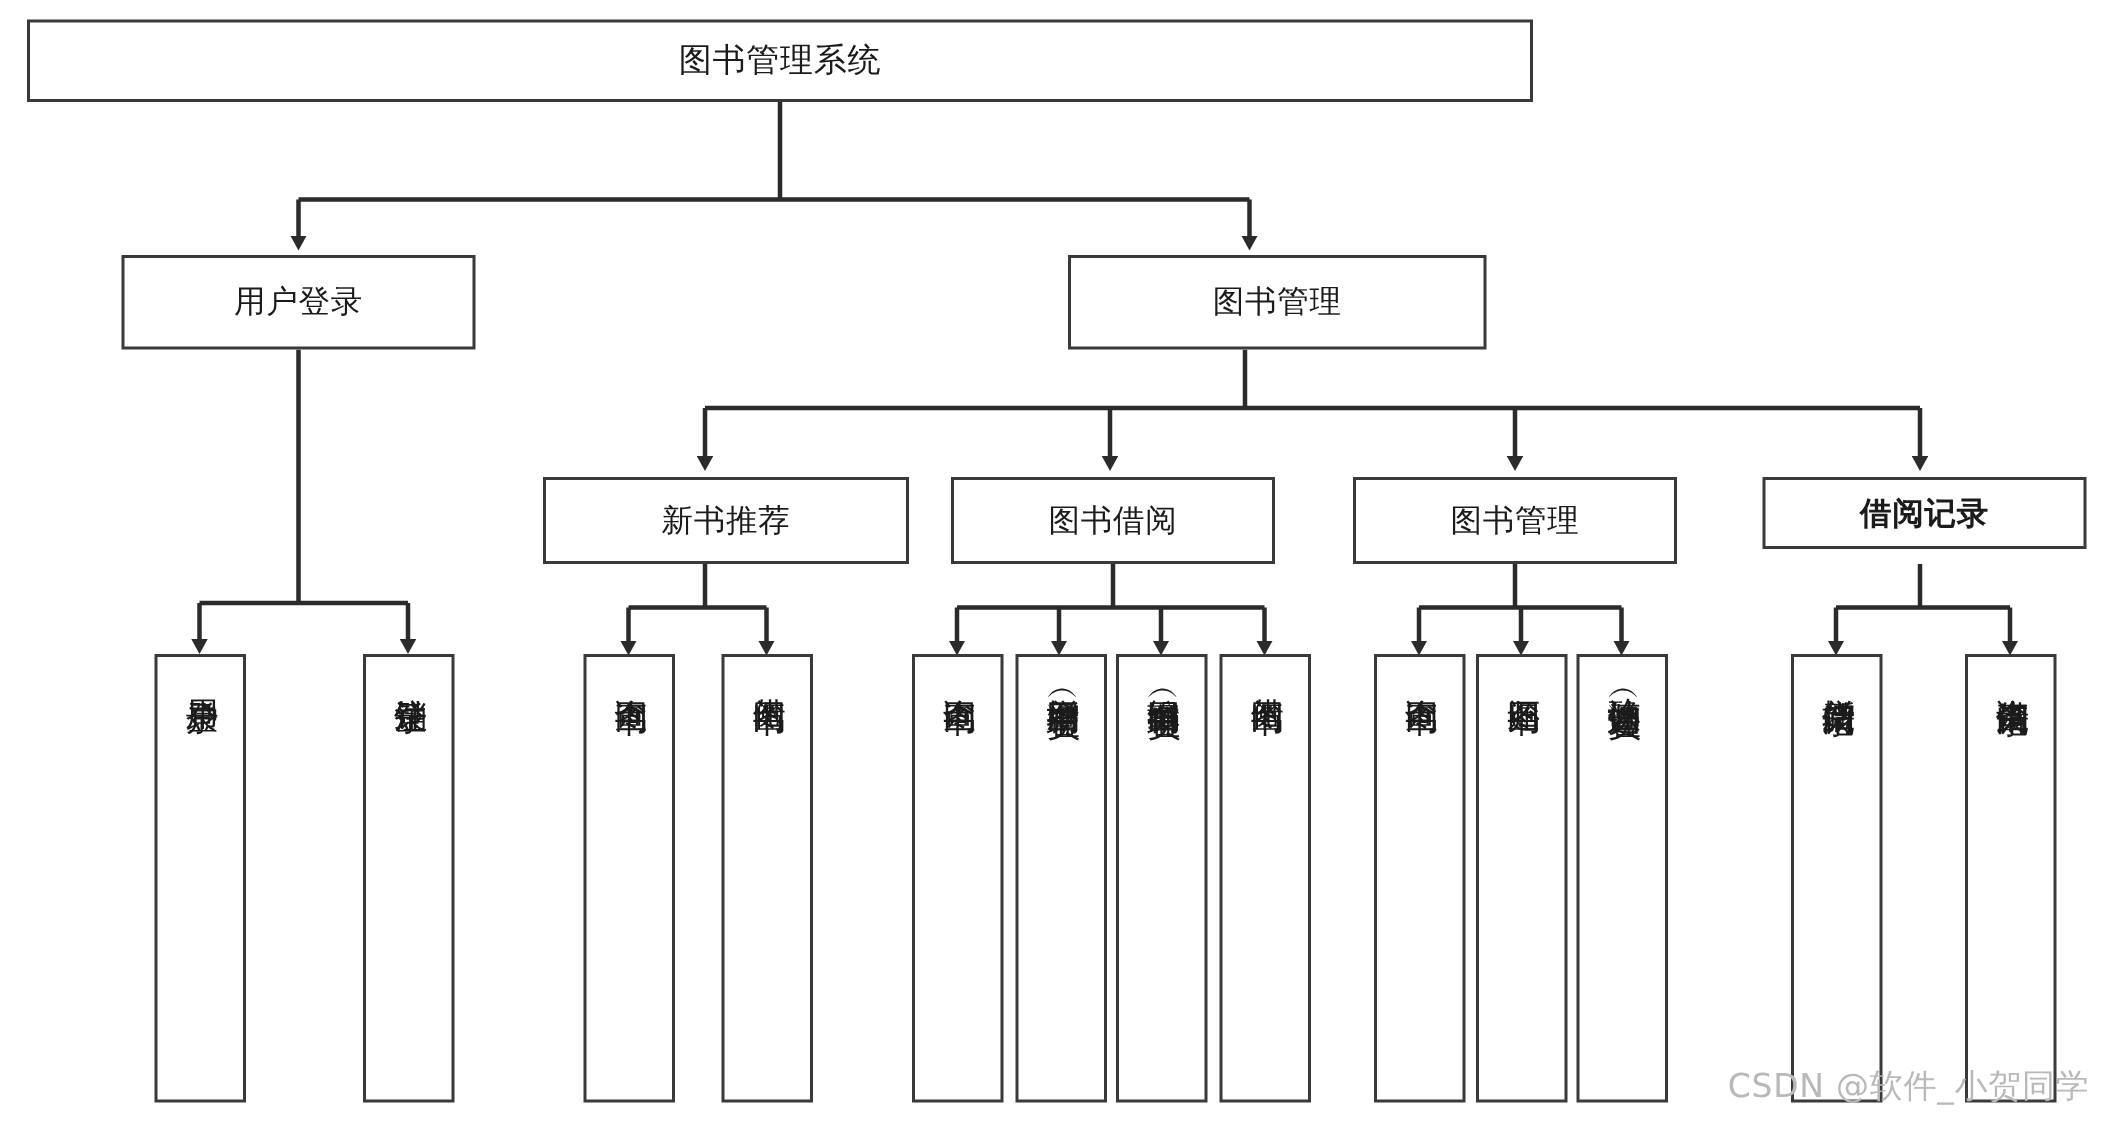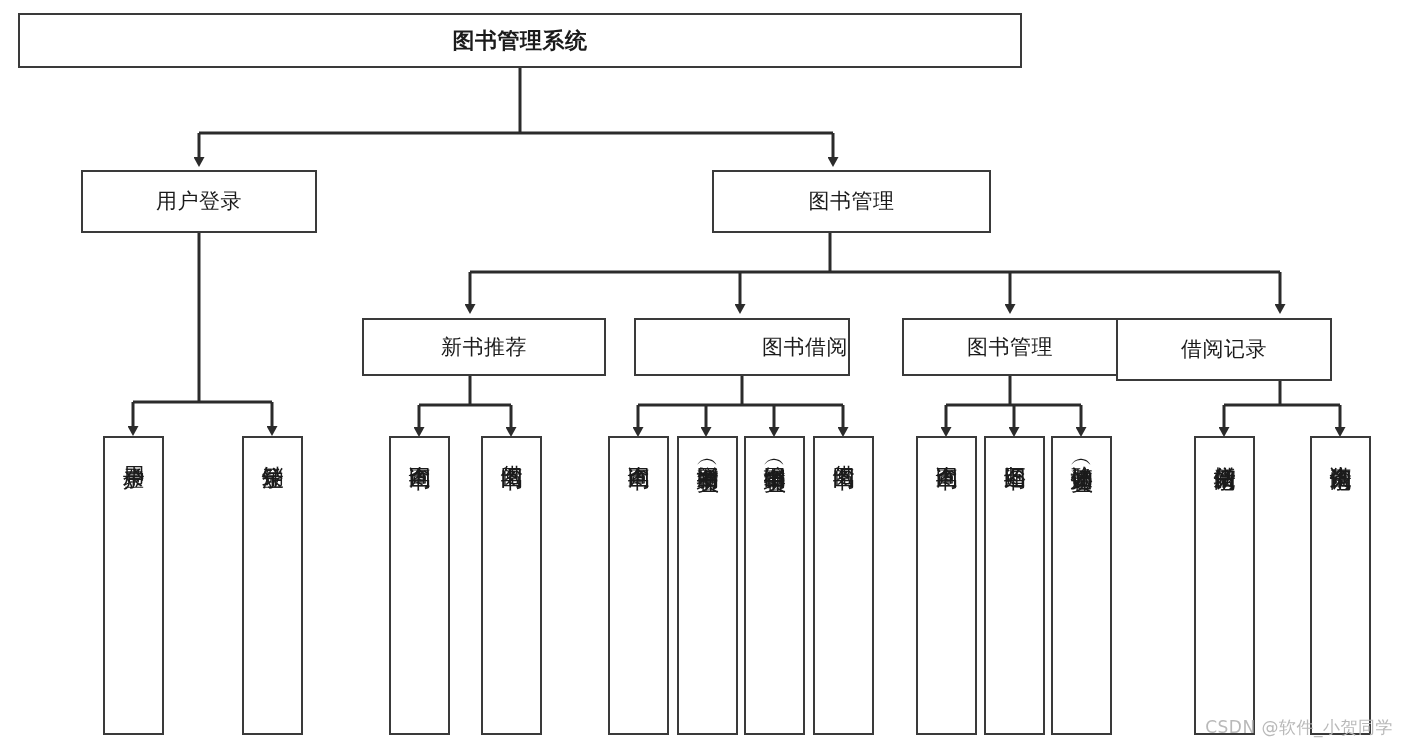--- a/index.html
+++ b/index.html
@@ -60,21 +60,21 @@
     font-size: 22px;
     line-height: 1.12;
     letter-spacing: 1px;
     white-space: nowrap;
     margin-top: 4px;
   }
   .watermark {
     position: absolute;
     right: 12px;
     bottom: 8px;
-    font-size: 17px;
+    font-size: 22px;
     color: #b9b9b9;
     letter-spacing: 0.5px;
     white-space: nowrap;
     font-family: "DejaVu Sans", "Liberation Sans", sans-serif;
   }
 </style>
 </head>
 <body>
 
 <div id="canvas">
@@ -122,45 +122,45 @@
       <path d="M1014,405 L1014,428" marker-end="url(#arrow)"></path>
       <path d="M1081,405 L1081,428" marker-end="url(#arrow)"></path>
 
       <path d="M1280,376 L1280,405"></path>
       <path d="M1224,405 L1340,405"></path>
       <path d="M1224,405 L1224,428" marker-end="url(#arrow)"></path>
       <path d="M1340,405 L1340,428" marker-end="url(#arrow)"></path>
     </g>
   </svg>
 
-  <div class="node root horiz" style="left:18px; top:13px; width:1004px; height:55px;font-weight:bold;">
+  <div class="node root horiz" style="left:18px; top:13px; width:1004px; height:55px;">
     <span class="label">图书管理系统</span>
   </div>
 
   <div class="node horiz" style="left:81px; top:170px; width:236px; height:63px;">
     <span class="label">用户登录</span>
   </div>
 
   <div class="node horiz" style="left:712px; top:170px; width:279px; height:63px;">
     <span class="label">图书管理</span>
   </div>
 
   <div class="node horiz" style="left:362px; top:318px; width:244px; height:58px;">
     <span class="label">新书推荐</span>
   </div>
 
-  <div class="node horiz" style="left:634px; top:318px; width:216px; height:58px;justify-content:flex-end;">
+  <div class="node horiz" style="left:634px; top:318px; width:216px; height:58px;">
     <span class="label">图书借阅</span>
   </div>
 
   <div class="node horiz" style="left:902px; top:318px; width:216px; height:58px;">
     <span class="label">图书管理</span>
   </div>
 
-  <div class="node horiz" style="left:1116px; top:318px; width:216px; height:63px;">
+  <div class="node horiz" style="left:1175px; top:318px; width:216px; height:48px;font-weight:bold;">
     <span class="label">借阅记录</span>
   </div>
 
   <div class="node vert" style="left:103px; top:436px; width:61px; height:299px;">
     <span class="label">用户登录</span>
   </div>
 
   <div class="node vert" style="left:242px; top:436px; width:61px; height:299px;">
     <span class="label">注销登录</span>
   </div>

